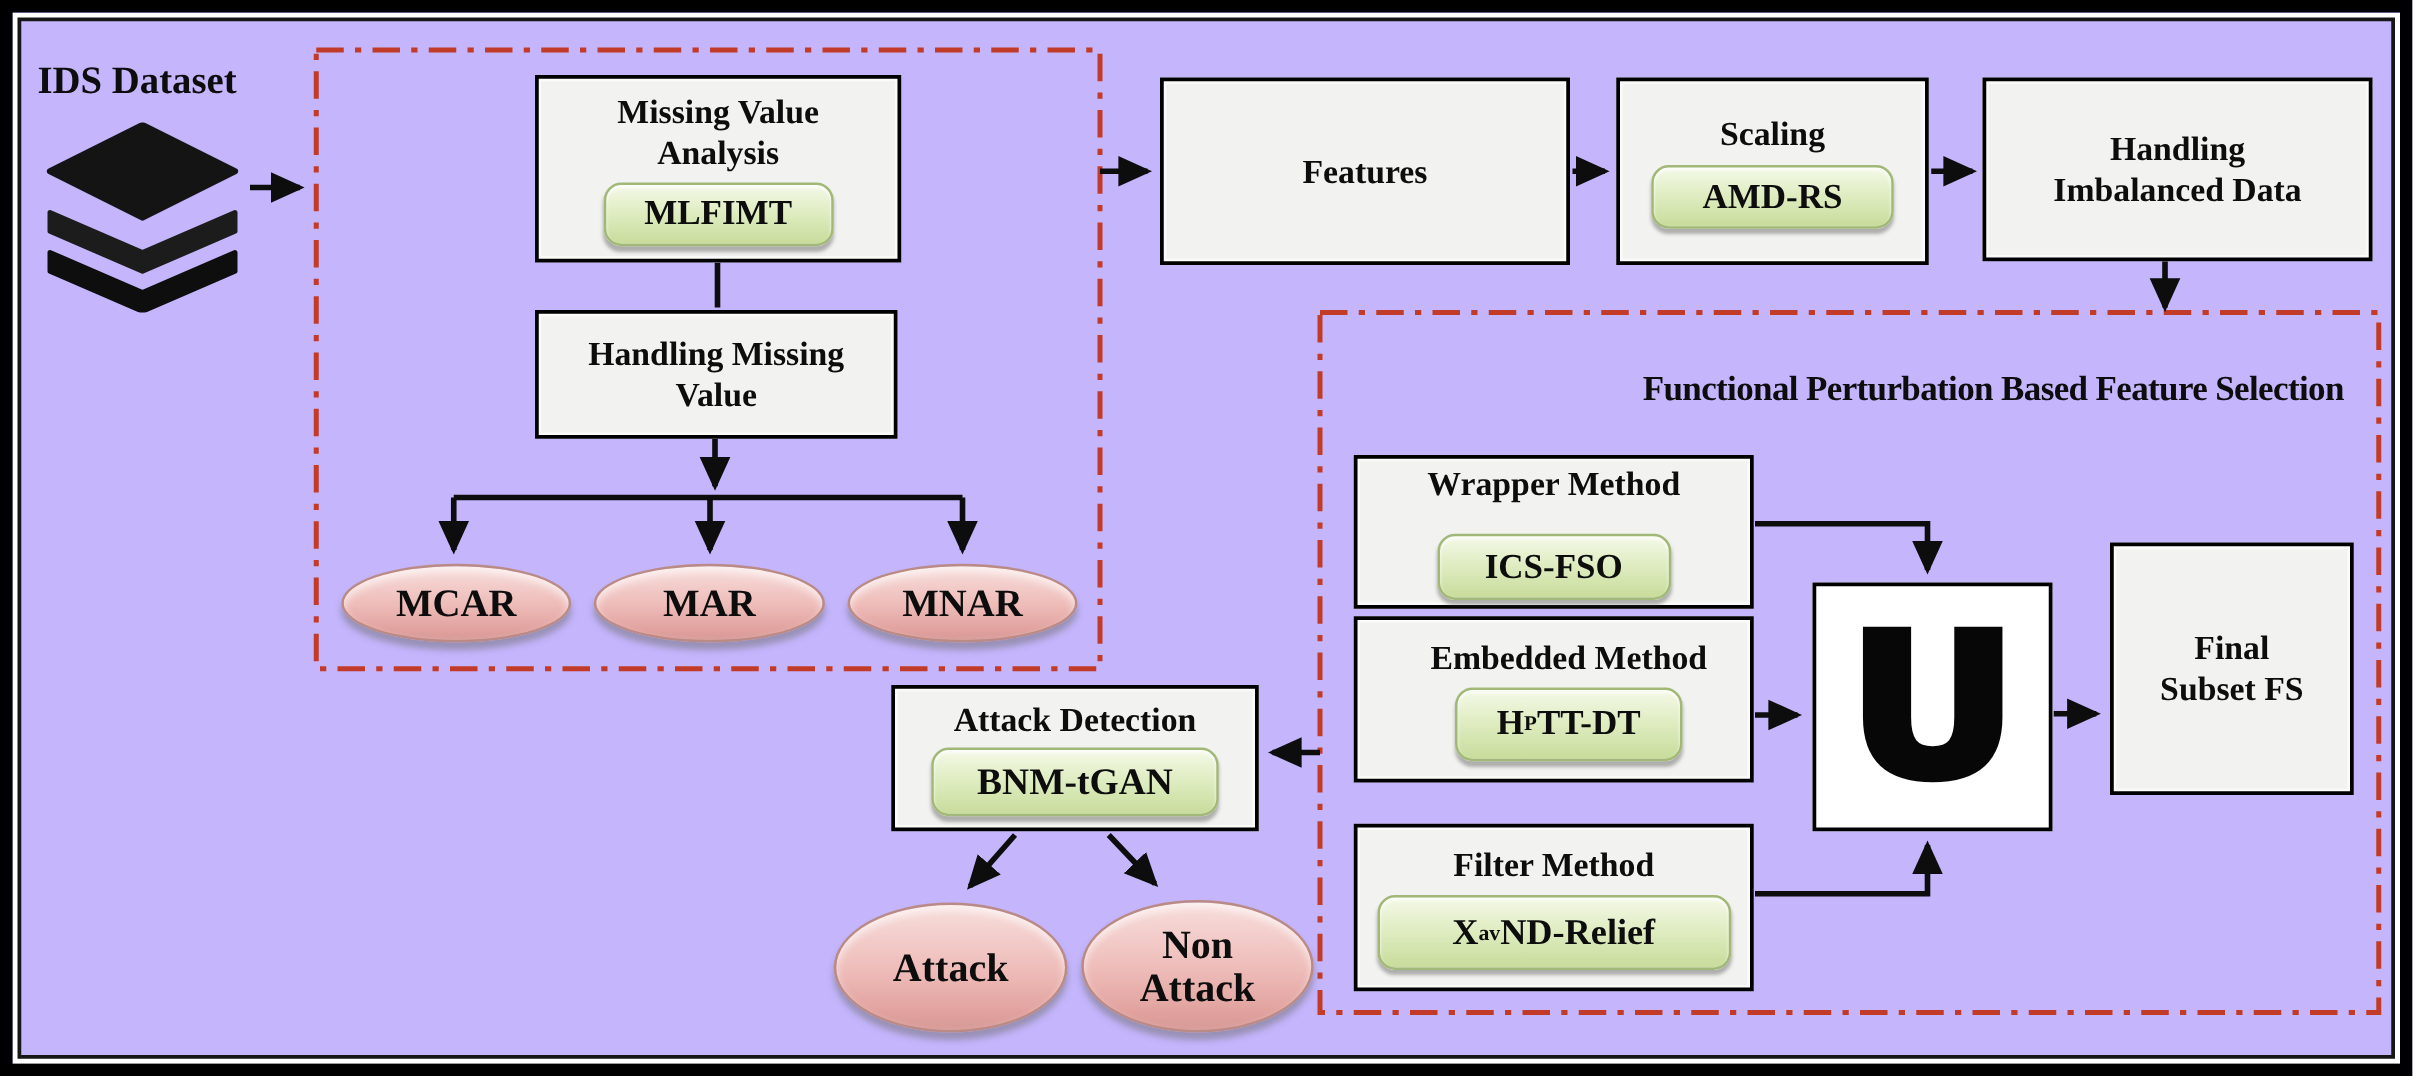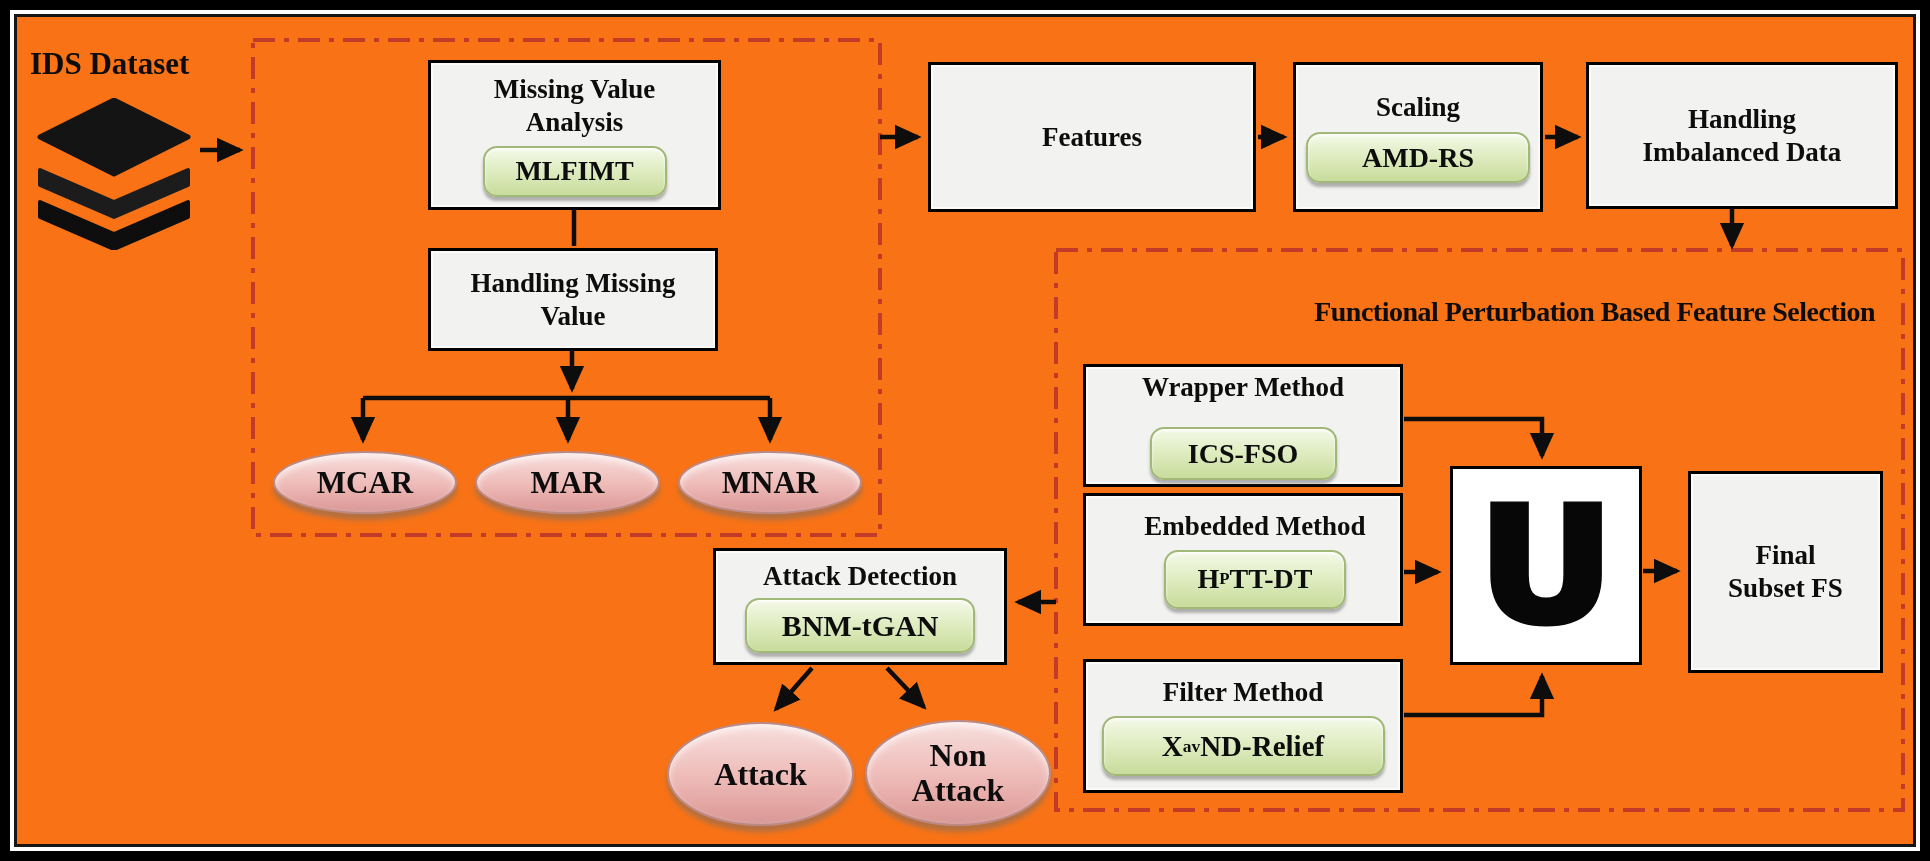--- a/index.html
+++ b/index.html
@@ -15,21 +15,21 @@
     --ellipse-pink-bottom:#e0a09d;
     --ellipse-border:#b98a86;
     --arrow-black:#0d0d0d;
     --text-black:#0d0d0d;
   }
   *{box-sizing:border-box;margin:0;padding:0;}
   html,body{background:#ffffff;}
   body{font-family:"Liberation Serif",serif;color:var(--text-black);}
   #canvas{
     position:relative;width:1930px;height:861px;overflow:hidden;
-    background:#f97316;
+    background:#c4b5fd;
     border:10px solid #000;
     box-shadow:inset 0 0 0 4px #ffffff, inset 0 0 0 7px #161616;
   }
   #wires{position:absolute;left:0;top:0;width:1930px;height:861px;z-index:1;}
   .conn{stroke:var(--arrow-black);stroke-width:4.5;fill:none;}
   .dashrect{stroke:var(--dash-red);stroke-width:4;fill:none;stroke-dasharray:22 9 5 9;}
   .ahfill{fill:var(--arrow-black);}
 
   .node{
     position:absolute;z-index:2;
@@ -69,31 +69,31 @@
   
   #mva-box{left:418px;top:50px;width:293px;height:150px;}
   #hmv-box{left:418px;top:238px;width:290px;height:103px;}
   #hcf-box{left:918px;top:52px;width:328px;height:150px;}
   #scaling-box{left:1283px;top:52px;width:250px;height:150px;}
   #hid-box{left:1576px;top:52px;width:312px;height:147px;}
   #wrapper-box{left:1073px;top:354px;width:320px;height:123px;}
   #embedded-box{left:1073px;top:483px;width:320px;height:133px;padding-left:24px;}
   #filter-box{left:1073px;top:649px;width:320px;height:134px;}
   #union-box{left:1440px;top:456px;width:192px;height:199px;background:#ffffff;box-shadow:none;}
-  #final-box{left:1678px;top:461px;width:195px;height:202px;}
+  #final-box{left:1678px;top:424px;width:195px;height:202px;}
   #attack-box{left:703px;top:538px;width:294px;height:117px;}
 
   #union-box .usym{
     font-family:"DejaVu Sans",sans-serif;font-weight:bold;font-size:158px;
     line-height:1;color:#070707;-webkit-text-stroke:7px #070707;letter-spacing:0;
     transform:scaleX(1.05);
   }
 
   #mlfimt-pill{width:184px;height:51px;margin-top:7px;}
-  #amdrs-pill{width:224px;height:51px;margin-top:9px;}
+  #amdrs-pill{width:194px;height:51px;margin-top:9px;}
   #icsfso-pill{width:187px;height:53px;margin-top:24px;}
   #hpttdt-pill{width:182px;height:59px;margin-top:7px;}
   #xavnd-pill{width:283px;height:60px;margin-top:8px;font-size:29px;}
   #bnmtgan-pill{width:230px;height:55px;margin-top:6px;font-size:30px;}
 
   #ellipse-mcar{left:263px;top:441px;width:184px;height:63px;}
   #ellipse-mar{left:465px;top:441px;width:185px;height:63px;}
   #ellipse-mnar{left:668px;top:441px;width:184px;height:63px;}
   #ellipse-attack{left:657px;top:712px;width:187px;height:104px;}
   #ellipse-nonattack{left:855px;top:710px;width:186px;height:106px;}

